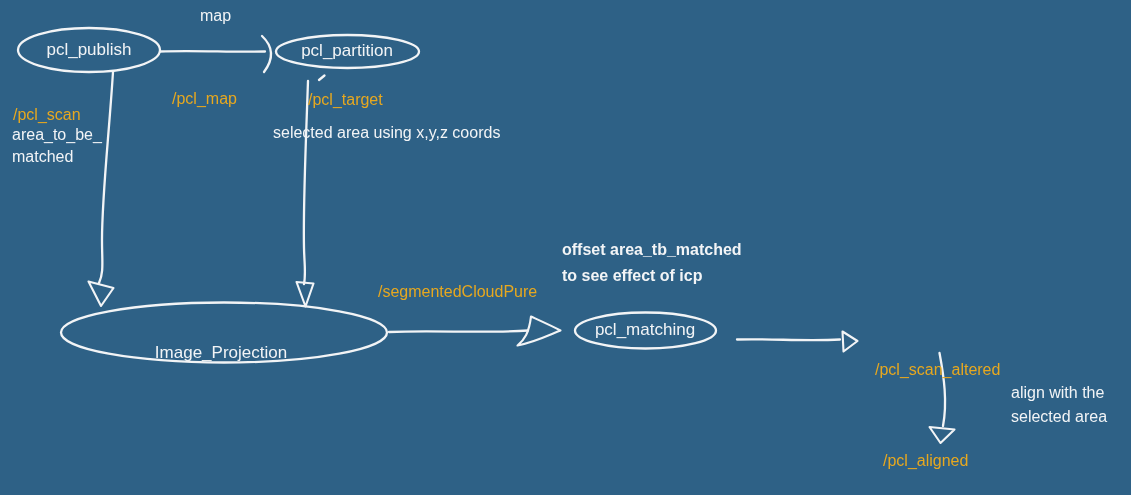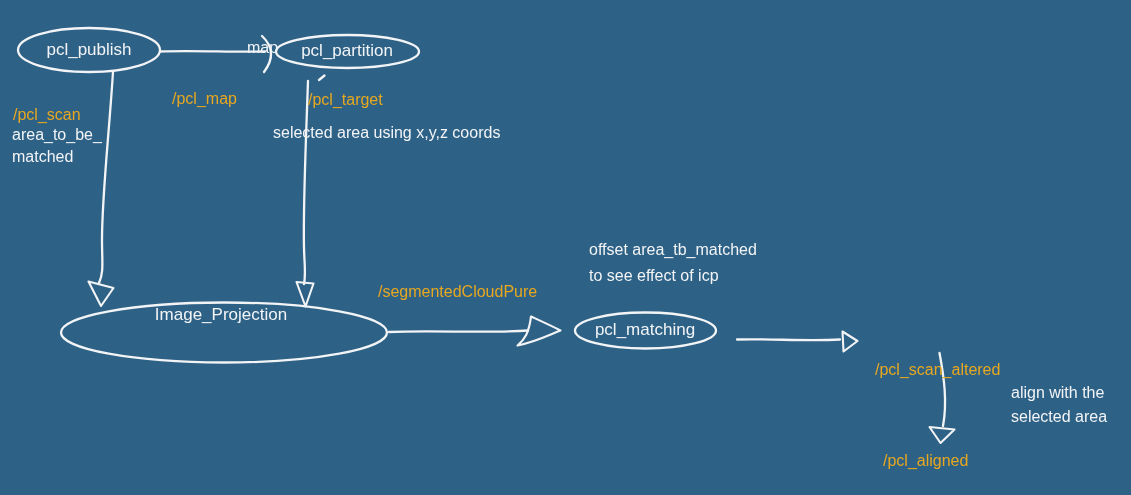--- a/index.html
+++ b/index.html
@@ -71,32 +71,32 @@
 
     <path class="ln" d="M 737,339.5 C 772,338.5 806,341.5 840,339.5"></path>
     <path class="head" d="M 842.5,331.5 L 857.5,341 L 843.5,351.5 Z"></path>
 
     <path class="ln" d="M 939.5,353 C 944,377 947.5,402 943,426"></path>
     <path class="head" d="M 929.5,427 L 954.5,429.5 L 940.5,443 Z"></path>
   </svg>
 
   <div class="node-lbl" style="left:89px;  top:50px;">pcl_publish</div>
   <div class="node-lbl" style="left:347px; top:51px;">pcl_partition</div>
-  <div class="node-lbl" style="left:221px; top:315px;">Image_Projection</div>
+  <div class="node-lbl" style="left:221px; top:353px;">Image_Projection</div>
   <div class="node-lbl" style="left:645px; top:330px;">pcl_matching</div>
 
   <div class="lbl topic" style="left:172px; top:55px;margin-top:32px;">/pcl_map</div>
   <div class="lbl topic" style="left:13px;  top:103px;">/pcl_scan</div>
   <div class="lbl topic" style="left:308px; top:88px;">/pcl_target</div>
   <div class="lbl topic" style="left:378px; top:280px;">/segmentedCloudPure</div>
   <div class="lbl topic" style="left:875px; top:326px;margin-top:32px;">/pcl_scan_altered</div>
   <div class="lbl topic" style="left:883px; top:449px;">/pcl_aligned</div>
 
-  <div class="lbl" style="left:200px;  top:36px;margin-left:47px;">map</div>
+  <div class="lbl" style="left:200px;  top:4px;">map</div>
   <div class="lbl lh22" style="left:12px;   top:124px;">area_to_be_
 matched</div>
   <div class="lbl" style="left:273px;  top:121px;">selected area using x,y,z coords</div>
-  <div class="lbl lh26" style="left:589px;  top:237px;">offset area_tb_matched
+  <div class="lbl lh26" style="left:562px;  top:237px;font-weight:bold;">offset area_tb_matched
 to see effect of icp</div>
   <div class="lbl lh24" style="left:1011px; top:381px;">align with the
 selected area</div>
 
 </div>
 
 </body></html>

